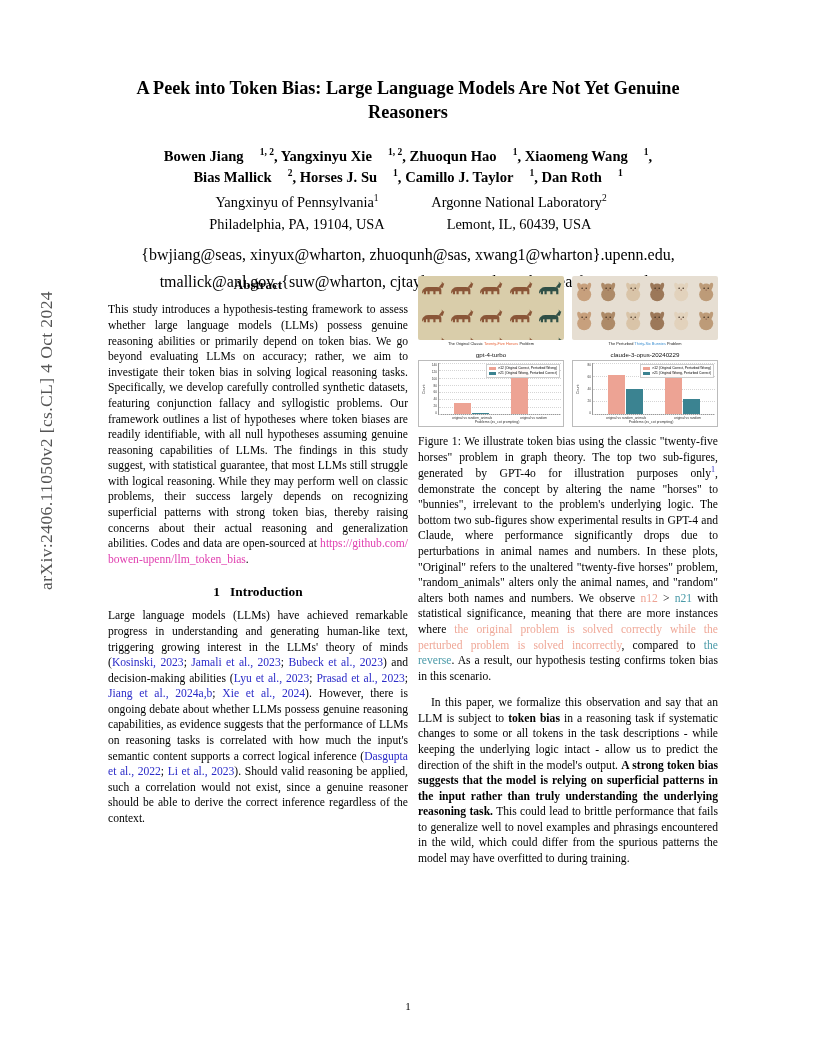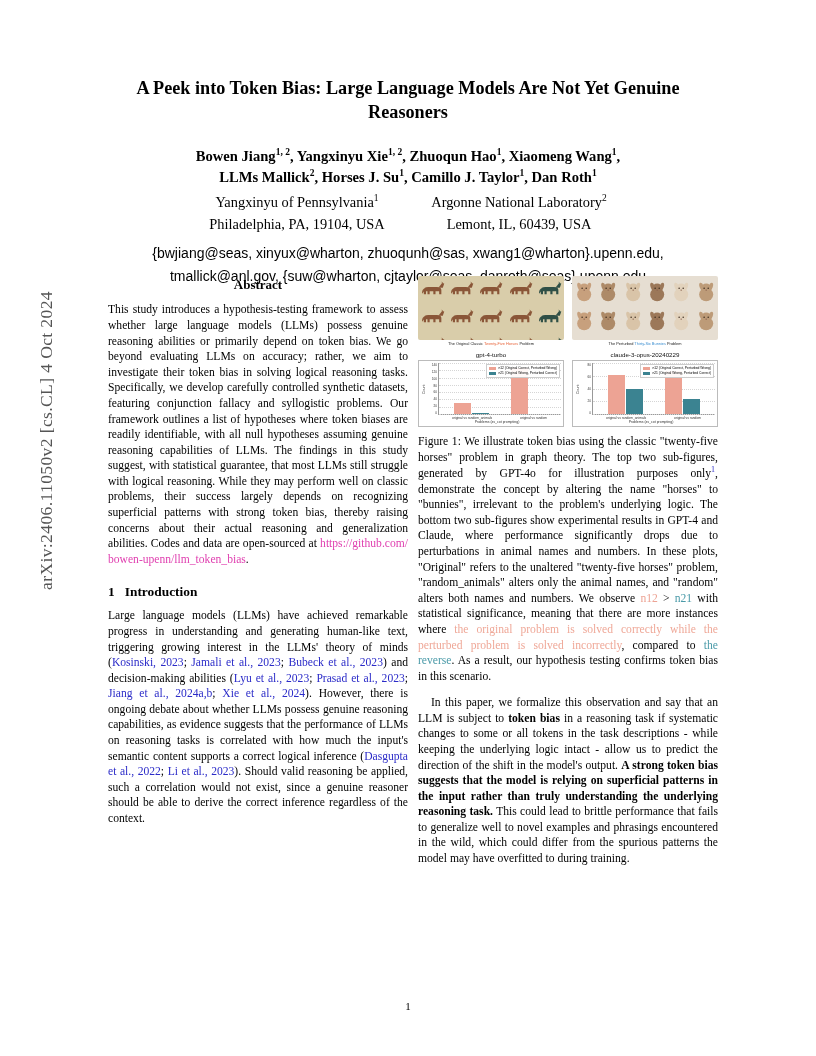--- a/index.html
+++ b/index.html
@@ -29,44 +29,44 @@
   }
 
   
   #title-block{position:absolute;left:108px;top:76px;width:600px;text-align:center;}
   #paper-title{
     font-size:18.2px;font-weight:bold;line-height:1.32;margin:0;
   }
   #authors{
     margin-top:22px;font-size:14.6px;font-weight:bold;line-height:1.45;
   }
-  #authors sup{font-weight:bold;font-size:9.5px;}
+  #authors sup{font-weight:bold;font-size:9.5px;margin-left:16px;}
   #affil{margin-top:3px;font-size:14.4px;line-height:1.5;}
   #affil sup{font-size:9.5px;}
   .affil-row{display:flex;justify-content:center;gap:32px;}
   .affil-col{min-width:190px;}
   #emails{
-    margin-top:7px;font-family:Liberation Sans, sans-serif;
-    font-size:14px;line-height:1.65;color:#000;
+    margin-top:7px;font-family:Liberation Serif, serif;
+    font-size:16px;line-height:1.65;color:#000;
   }
 
   
   #col-left{
     position:absolute;left:108px;top:276px;width:300px;
     font-size:11.6px;line-height:1.345;text-align:justify;
   }
   #col-right{
     position:absolute;left:418px;top:276px;width:300px;
     font-size:11.6px;line-height:1.345;text-align:justify;
   }
   h2.sec-title{
     font-size:13px;font-weight:bold;text-align:center;margin:0 0 9px 0;
   }
   h2.num-title{
-    font-size:13.4px;font-weight:bold;text-align:left;margin:16px 0 7px 0;
+    font-size:13.4px;font-weight:bold;text-align:center;margin:16px 0 7px 0;
   }
   p.body{margin:0 0 0 0;text-indent:13px;}
   p.body.noind{text-indent:0;}
   .abstract-body{text-align:justify;font-family:Liberation Serif, serif;}
   a.link{color:#e040b0;text-decoration:none;word-break:break-all;}
   .cite{color:#2b2bc8;font-family:Liberation Serif, serif;}
   .bold{font-weight:bold;}
 
   
   #figure-1{position:absolute;left:418px;top:276px;width:300px;}
@@ -165,21 +165,21 @@
     <div id="paper-title">A Peek into Token Bias: Large Language Models Are Not Yet Genuine Reasoners</div>
 
     <div id="authors">
       <div>
         <span>Bowen Jiang</span><sup>1, 2</sup>,
         <span>Yangxinyu Xie</span><sup>1, 2</sup>,
         <span>Zhuoqun Hao</span><sup>1</sup>,
         <span>Xiaomeng Wang</span><sup>1</sup>,
       </div>
       <div>
-        <span>LLMs Mallick</span><sup>2</sup>,
+        <span>Bias Mallick</span><sup>2</sup>,
         <span>Horses J. Su</span><sup>1</sup>,
         <span>Camillo J. Taylor</span><sup>1</sup>,
         <span>Dan Roth</span><sup>1</sup>
       </div>
     </div>
 
     <div id="affil">
       <div class="affil-row">
         <div class="affil-col">
           <span>Yangxinyu of Pennsylvania</span><sup>1</sup>

